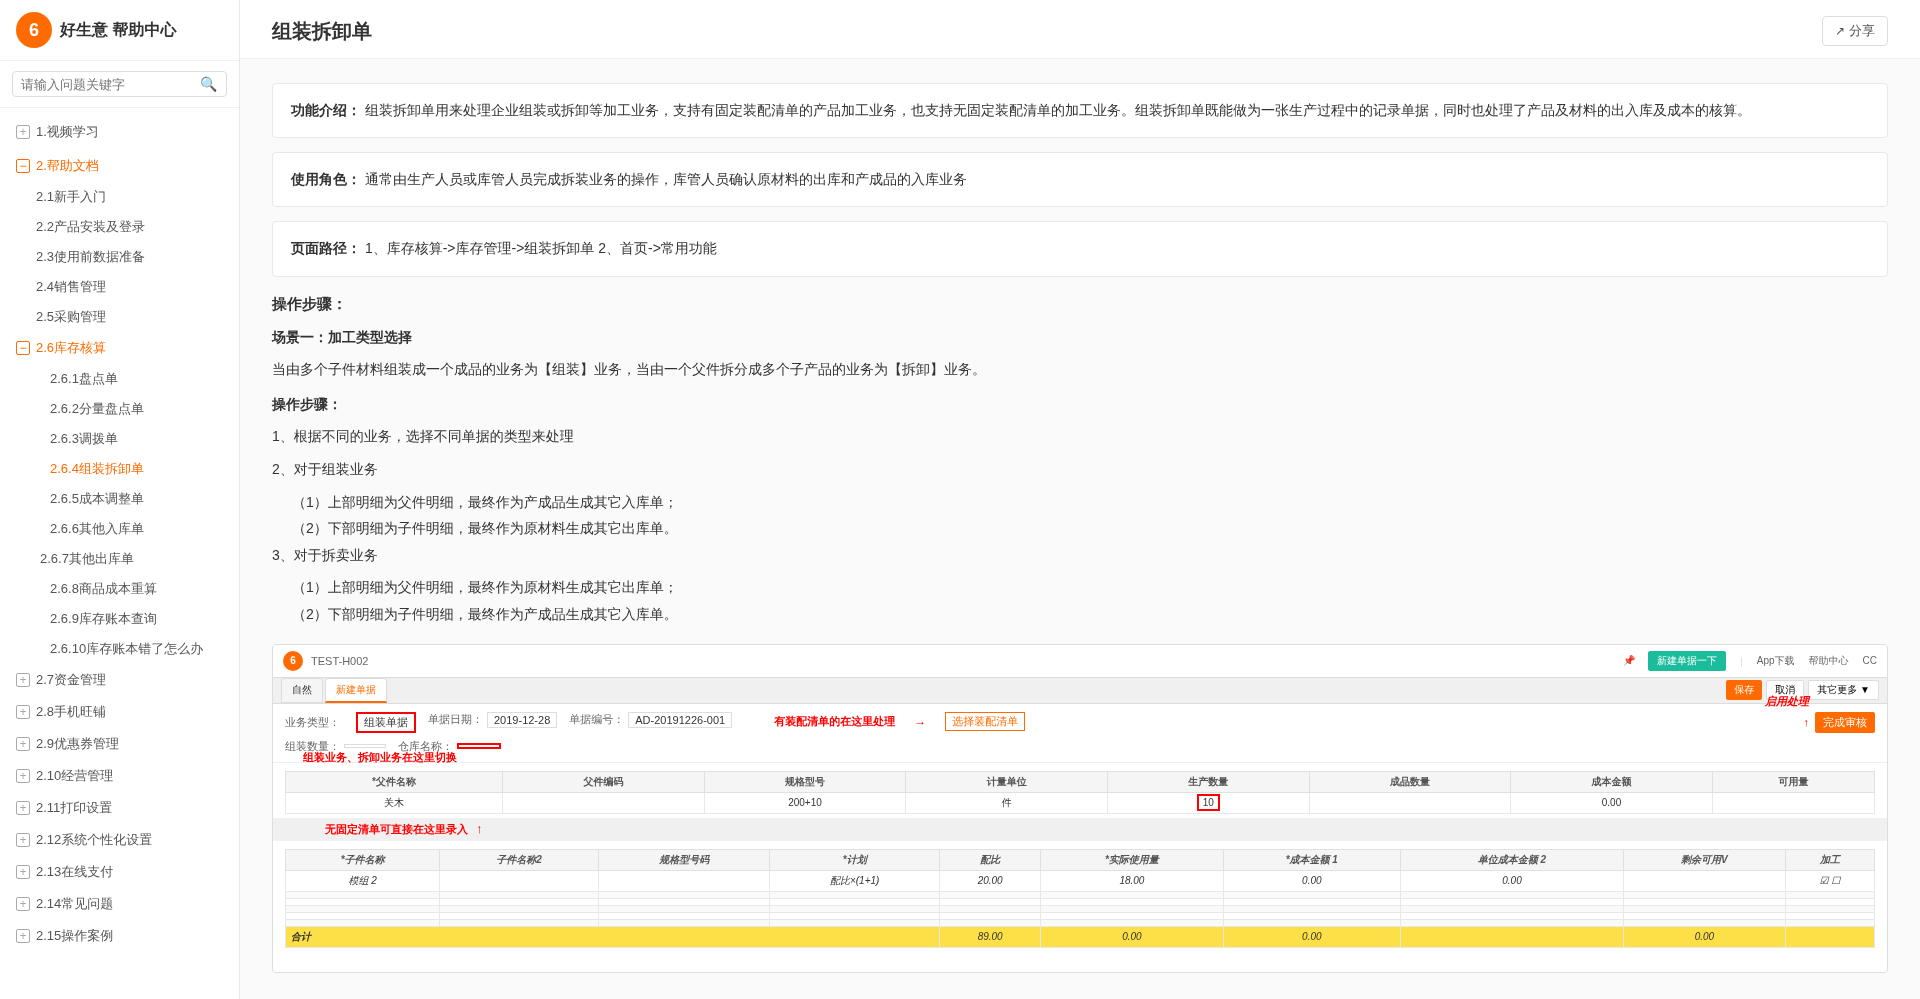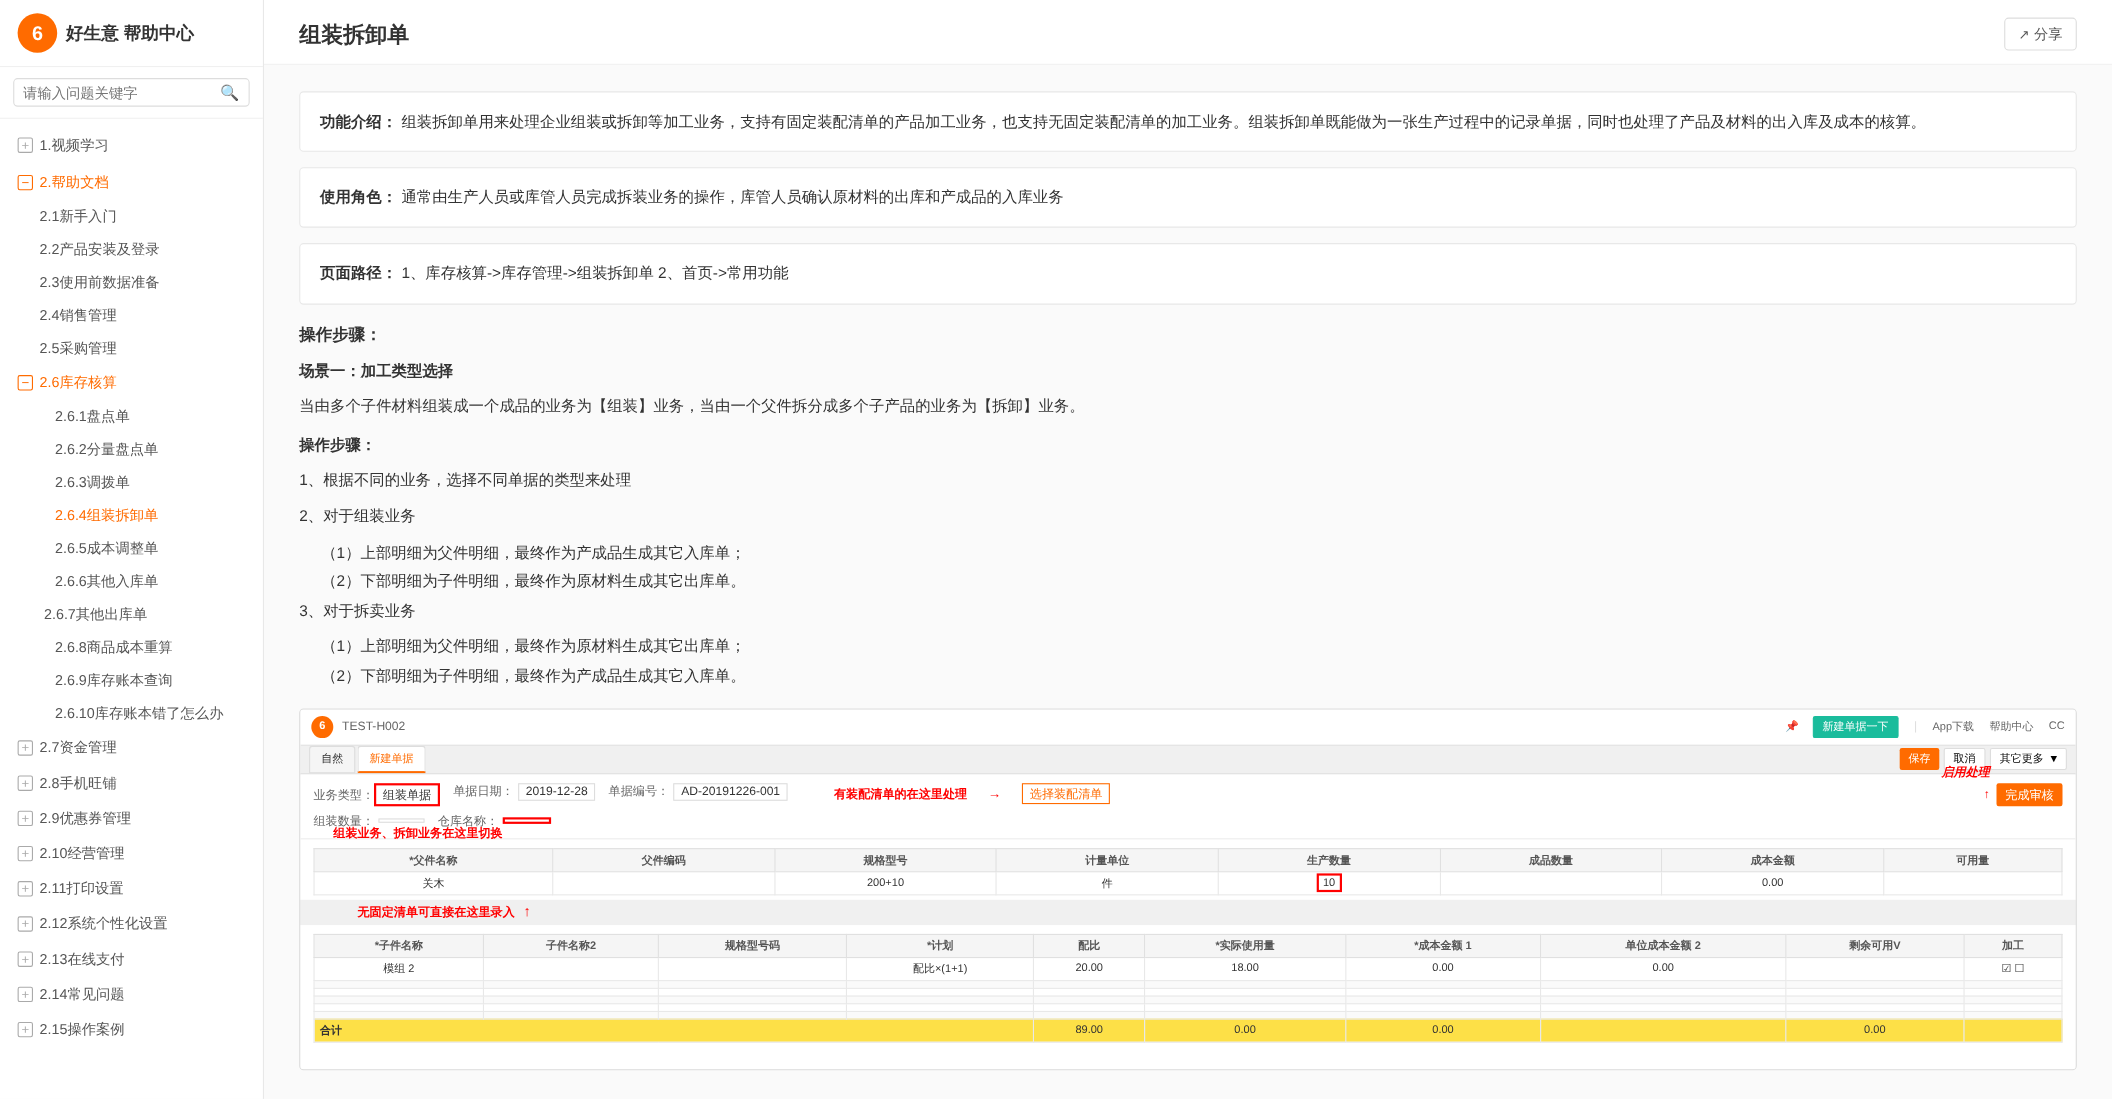--- a/index.html
+++ b/index.html
@@ -472,27 +472,27 @@
 
         <div style="display:flex;align-items:center;background:#f0f0f0;border-bottom:1px solid #ddd;padding:0 8px;font-size:11px;">
           <div style="display:flex;gap:2px;">
             <div class="mock-tab" style="font-size:10px;padding:4px 10px;">自然</div>
             <div class="mock-tab active" style="font-size:10px;padding:4px 10px;background:#fff;border-bottom:2px solid #ff6b00;color:#ff6b00;">新建单据</div>
           </div>
           <div style="flex:1;"></div>
           <div style="display:flex;gap:4px;">
             <button class="mock-btn" style="font-size:10px;background:#ff6b00;color:#fff;border:none;border-radius:2px;padding:3px 8px;">保存</button>
             <button class="mock-btn" style="font-size:10px;">取消</button>
-            <button class="mock-btn" style="font-size:10px;font-family:Liberation Mono, monospace;">其它更多 ▼</button>
+            <button class="mock-btn" style="font-size:10px;">其它更多 ▼</button>
           </div>
         </div>
 
         <div style="background:#fff;padding:8px 12px;border-bottom:1px solid #eee;position:relative;">
           <div style="display:flex;align-items:flex-start;gap:12px;flex-wrap:wrap;">
-            <div style="display:flex;align-items:center;gap:0;text-align:center;">
+            <div style="display:flex;align-items:center;gap:16px;text-align:center;">
               <span style="font-size:11px;color:#666;">业务类型：</span>
               <span class="red-box" style="font-size:11px;border:2px solid red;padding:1px 6px;">组装单据</span>
             </div>
             <div style="display:flex;align-items:center;gap:4px;">
               <span style="font-size:11px;color:#666;">单据日期：</span>
               <span style="font-size:11px;border:1px solid #ddd;padding:1px 6px;">2019-12-28</span>
             </div>
             <div style="display:flex;align-items:center;gap:4px;">
               <span style="font-size:11px;color:#666;">单据编号：</span>
               <span style="font-size:11px;border:1px solid #ddd;padding:1px 6px;">AD-20191226-001</span>
@@ -556,21 +556,21 @@
               </tr>
             </tbody>
           </table>
         </div>
 
         <div style="padding:2px 12px 4px 12px;position:relative;">
           <span style="color:red;font-size:11px;font-weight:bold;margin-left:40px;">无固定清单可直接在这里录入</span>
           <span style="color:red;font-size:13px;margin-left:4px;">↑</span>
         </div>
 
-        <div style="background:#fff;padding:4px 12px 24px 12px;">
+        <div style="background:#fff;padding:4px 12px 24px 12px;font-style:italic;">
           <table class="mock-table" style="font-size:10px;">
             <thead>
               <tr>
                 <th>*子件名称</th>
                 <th>子件名称2</th>
                 <th>规格型号码</th>
                 <th>*计划</th>
                 <th>配比</th>
                 <th>*实际使用量</th>
                 <th>*成本金额 1</th>

